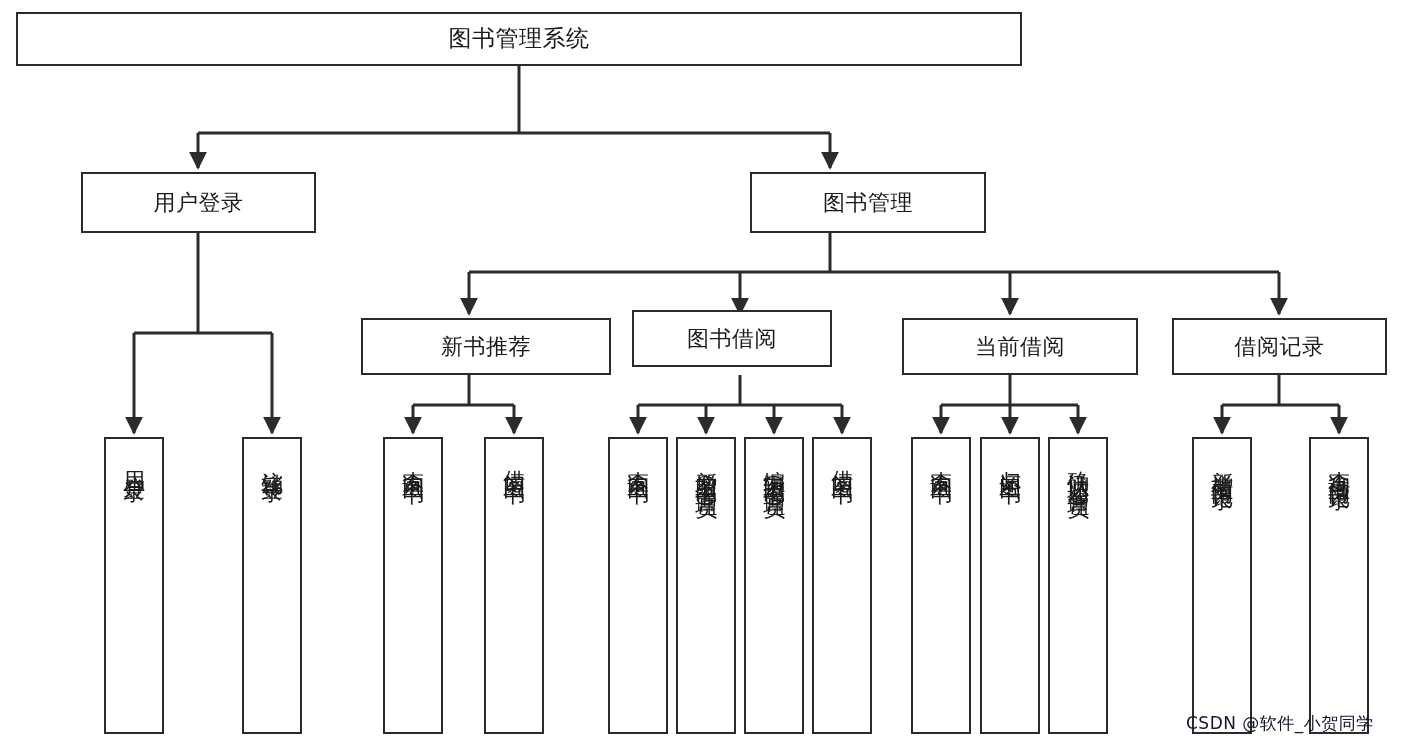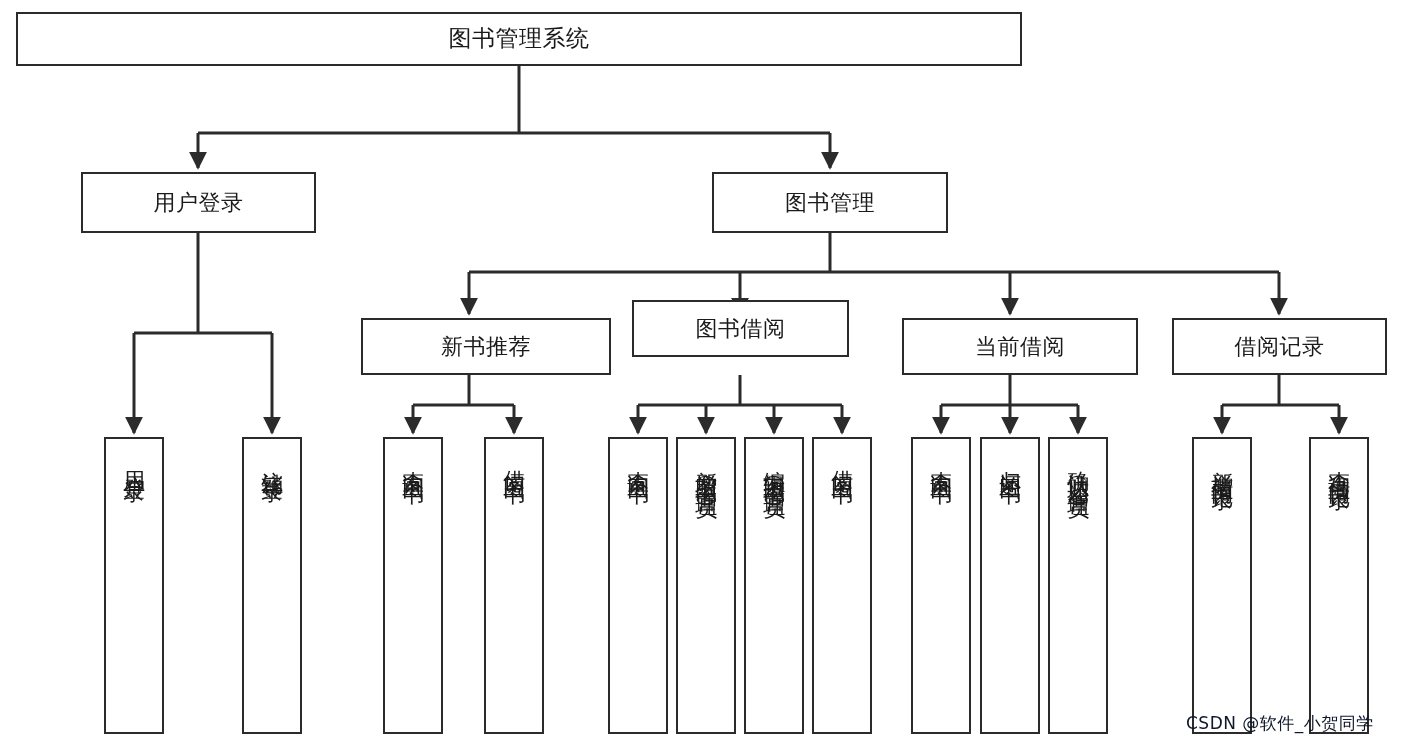--- a/index.html
+++ b/index.html
@@ -132,28 +132,28 @@
     </g>
   </svg>
 
   <div class="node horiz root" style="left:16px; top:12px; width:1006px; height:54px;">
     <span class="node-label">图书管理系统</span>
   </div>
 
   <div class="node horiz" style="left:81px; top:172px; width:235px; height:61px;">
     <span class="node-label">用户登录</span>
   </div>
-  <div class="node horiz" style="left:712px; top:172px; width:236px; height:61px;">
+  <div class="node horiz" style="left:750px; top:172px; width:236px; height:61px;">
     <span class="node-label">图书管理</span>
   </div>
 
   <div class="node horiz" style="left:361px; top:318px; width:250px; height:57px;">
     <span class="node-label">新书推荐</span>
   </div>
-  <div class="node horiz" style="left:632px; top:300px; width:217px; height:57px;">
+  <div class="node horiz" style="left:632px; top:310px; width:200px; height:57px;">
     <span class="node-label">图书借阅</span>
   </div>
   <div class="node horiz" style="left:902px; top:318px; width:236px; height:57px;">
     <span class="node-label">当前借阅</span>
   </div>
   <div class="node horiz" style="left:1172px; top:318px; width:215px; height:57px;">
     <span class="node-label">借阅记录</span>
   </div>
 
   <div class="node vert" style="left:104px; top:437px; width:60px; height:297px;">

